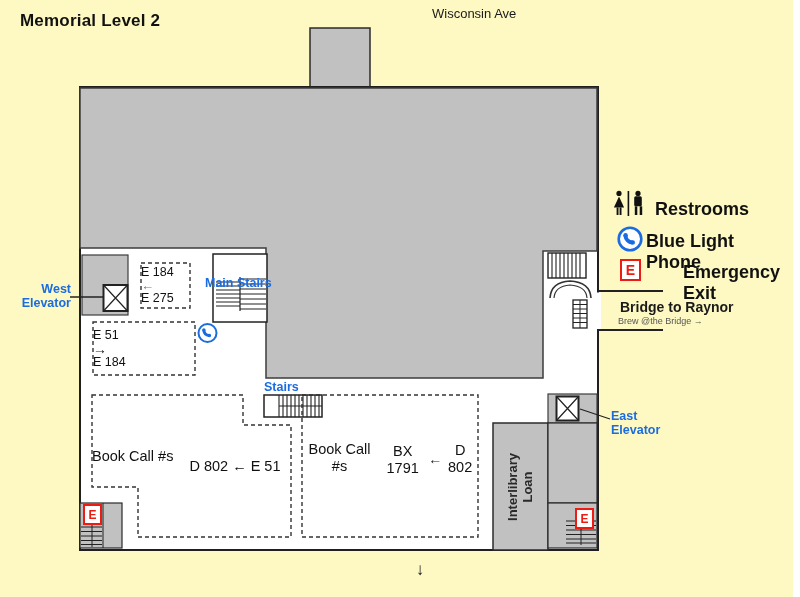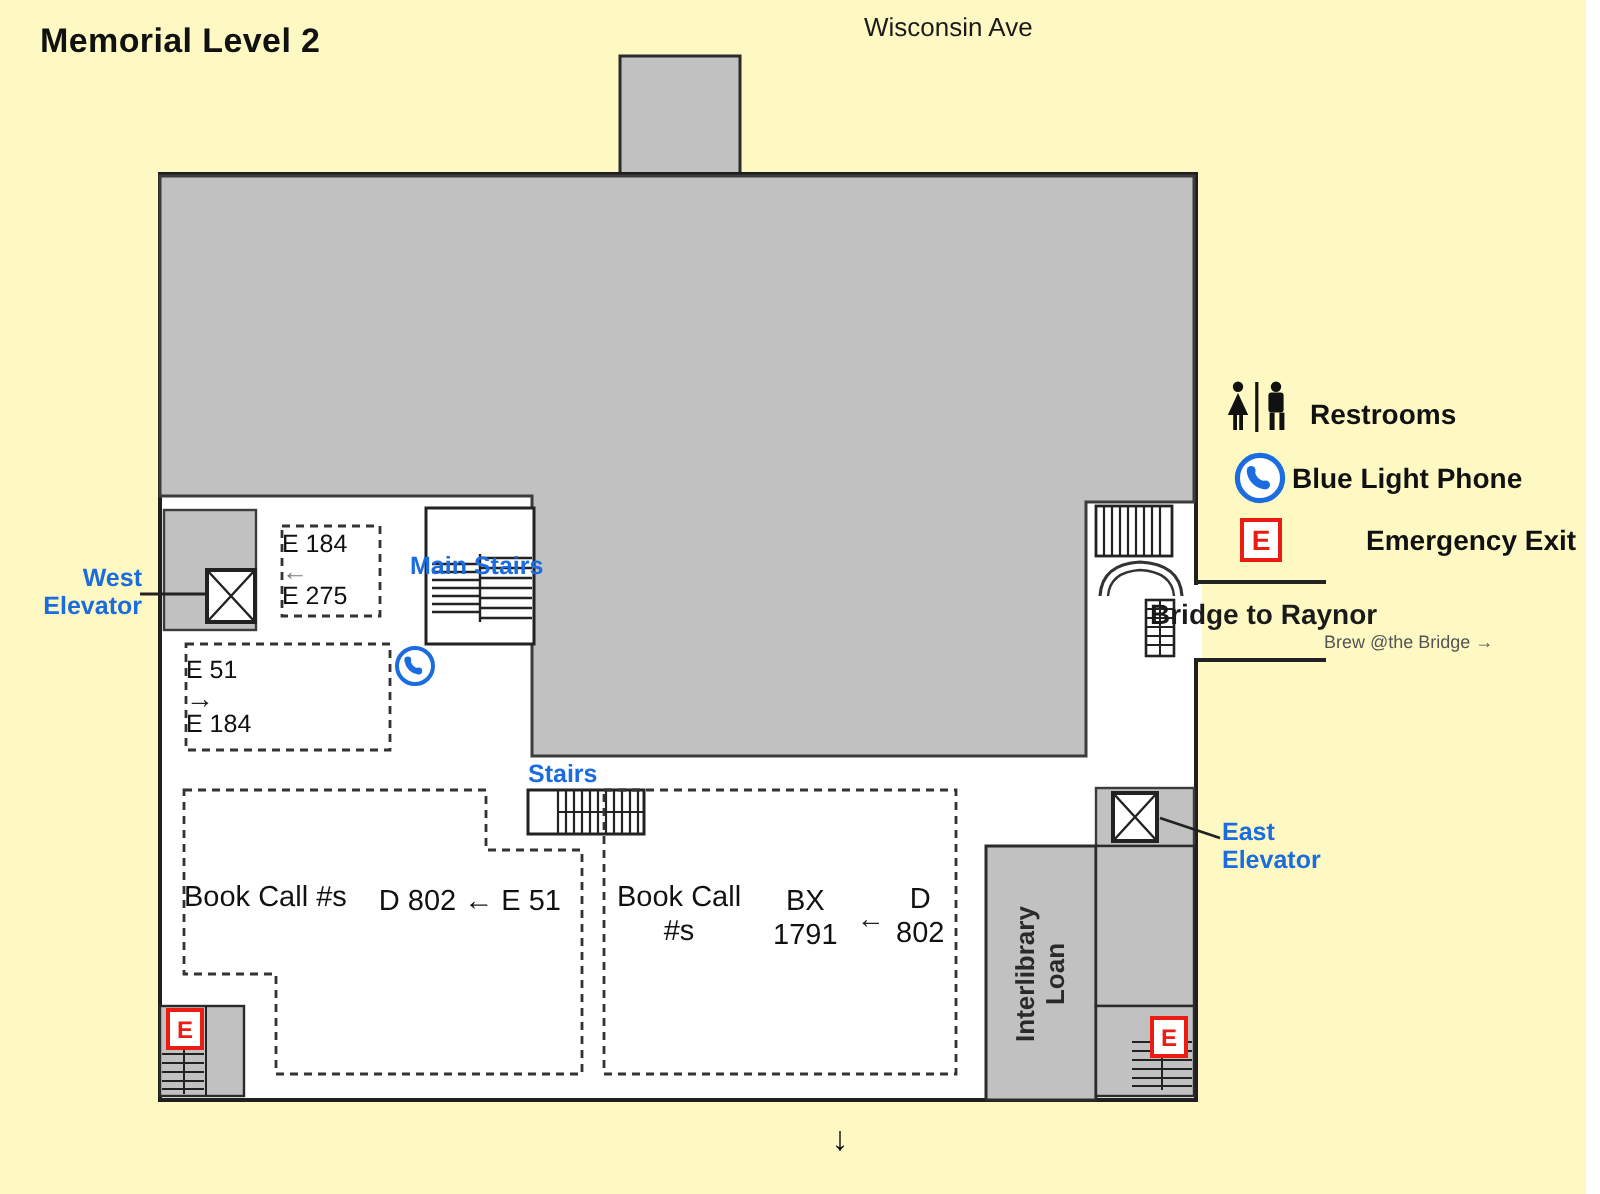--- a/index.html
+++ b/index.html
@@ -9,27 +9,27 @@
   .abs{position:absolute;}
   .title{font-size:17px;font-weight:bold;letter-spacing:.2px;}
   .street{font-size:13px;color:#1a1a1a;}
   .bluelab{color:#1b6ce0;font-weight:bold;font-size:12.5px;line-height:14px;}
   .boxtext{display:flex;flex-direction:column;align-items:flex-start;justify-content:center;
            text-align:center;font-size:12.5px;line-height:15px;}
   .arrow-gray{color:#787878;font-size:13px;line-height:11px;}
   .arrow-dark{color:#222;font-size:14px;line-height:12px;}
   .roomtext{display:flex;flex-direction:row;align-items:center;text-align:center;
             font-size:14.5px;line-height:17px;}
-  .legend-label{font-size:14px;font-weight:bold;}
+  .legend-label{font-size:18px;font-weight:bold;}
   .ebox{background:#fff;border:2px solid #ec1c13;color:#ec1c13;font-weight:bold;
         display:flex;align-items:center;justify-content:center;}
   .rot{transform:rotate(-90deg);transform-origin:center;display:flex;flex-direction:column;
        align-items:center;justify-content:center;font-weight:bold;font-size:13px;line-height:15px;color:#2a2a2a;}
   .bridge-title{font-size:14px;font-weight:bold;color:#1a1a1a;}
-  .bridge-sub{font-size:9px;color:#555;margin-left:44px;}
+  .bridge-sub{font-size:9px;color:#555;}
   .chapel{display:flex;align-items:center;justify-content:center;gap:10px;font-size:14px;}
   .chapel .dn{font-size:17px;line-height:14px;}
 </style>
 </head>
 <body>
 
 <div id="canvas">
 
   <svg id="floor-svg" width="800" height="597" viewBox="0 0 800 597">
 
@@ -110,37 +110,37 @@
   <div class="abs boxtext" style="left:93px;top:322px;width:102px;height:53px;">
     <div>E 51</div>
     <div class="arrow-dark">→</div>
     <div>E 184</div>
   </div>
 
   <div class="abs bluelab" style="left:264px;top:380px;">Stairs</div>
 
   <div class="abs roomtext" style="left:92px;top:438px;width:222px;">
     <div>Book Call #s</div>
-    <div style="margin-top:5px;padding-left:16px;">D 802 ← E 51</div>
+    <div style="margin-top:20px;padding-left:16px;">D 802 ← E 51</div>
   </div>
 
   <div class="abs roomtext" style="left:302px;top:438px;width:176px;">
 
     <div>Book Call #s</div>
     <div style="margin-top:5px;">BX 1791</div>
     <div class="arrow-dark" style="margin-top:3px;">←</div>
     <div style="margin-top:3px;">D 802</div>
   </div>
 
   <div class="abs rot" style="left:455px;top:469px;width:130px;height:36px;">
     <div>Interlibrary</div>
     <div>Loan</div>
   </div>
 
-  <div class="abs bridge-title" style="left:575px;top:299px;">Bridge to Raynor</div>
+  <div class="abs bridge-title" style="left:620px;top:299px;">Bridge to Raynor</div>
   <div class="abs bridge-sub" style="left:618px;top:316px;">Brew @the Bridge  →</div>
 
   <div class="abs bluelab" style="left:611px;top:409px;">
     <div>East</div>
     <div>Elevator</div>
   </div>
 
   <div class="abs ebox" style="left:83px;top:504px;width:15px;height:17px;font-size:12px;">E</div>
   <div class="abs ebox" style="left:575px;top:508px;width:15px;height:17px;font-size:12px;">E</div>
 

